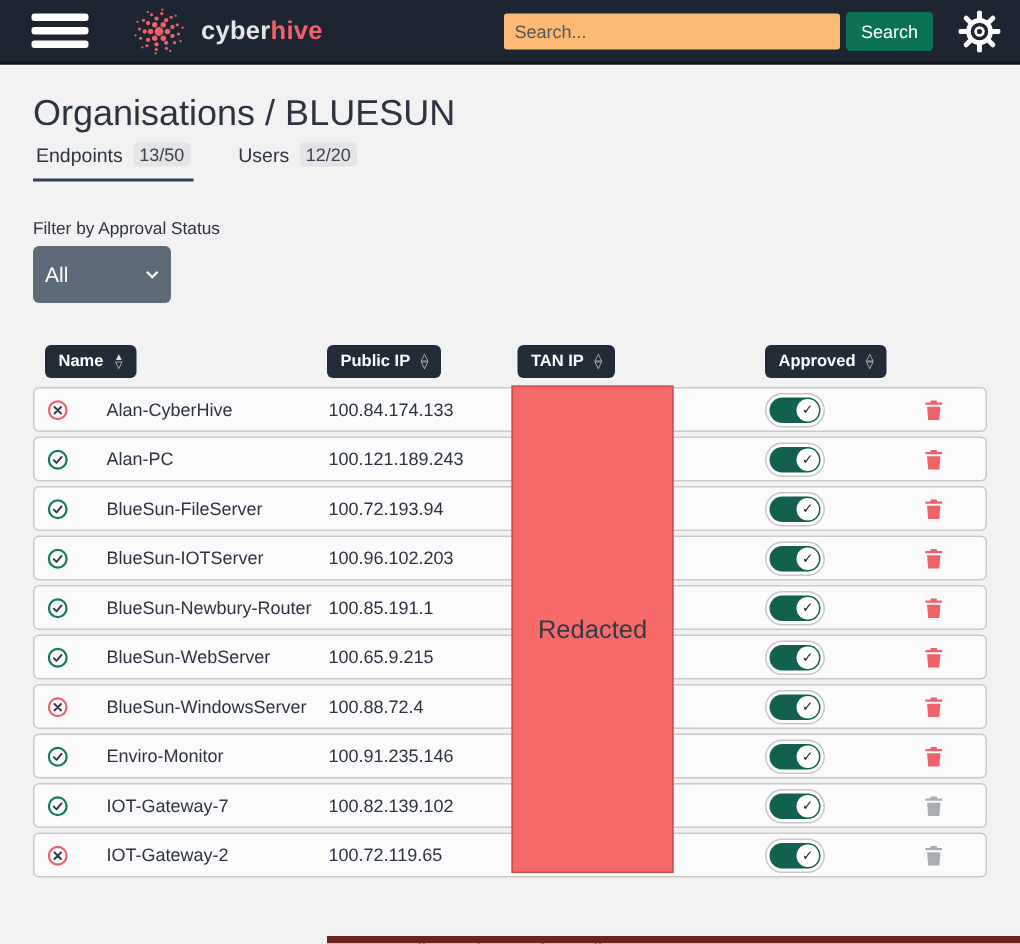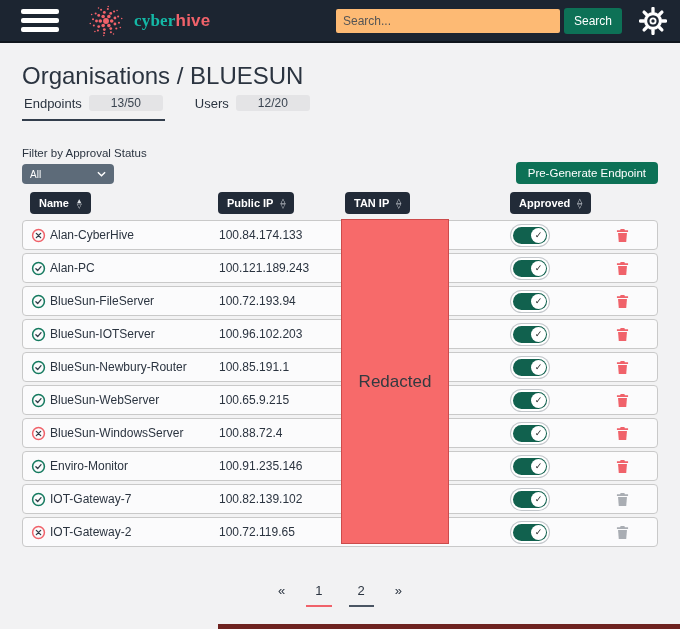--- a/index.html
+++ b/index.html
@@ -23,67 +23,67 @@
   
   .topbar{
     height:43px;background:var(--header-bg);display:flex;align-items:center;
     padding:0 13px;border-bottom:2px solid #10151d;
   }
   .hamburger{width:38px;display:flex;flex-direction:column;gap:4px;cursor:pointer;margin-left:8px;}
   .hamburger span{display:block;height:5px;background:#fff;border-radius:2px;}
   .brand{display:flex;align-items:center;gap:7px;margin-left:26px;cursor:pointer;}
   .logo-svg{width:42px;height:38px;fill:var(--accent-coral);}
   .brand-text{font-size:17px;font-weight:bold;letter-spacing:.2px;}
-  .brand-cyber{color:#14b8a6;font-family:Liberation Serif, serif;}
+  .brand-cyber{color:#e5e5e5;}
   .brand-hive{color:var(--accent-coral);}
   .topbar .spacer{flex:1;}
   .search-input{
     width:224px;height:24px;border:none;border-radius:2px;padding:0 7px;
     font-size:12px;font-family:inherit;color:#333;background:#fdba74;
   }
   .search-input::placeholder{color:#555;}
   .search-btn{
     margin-left:4px;height:26px;padding:0 10px;border:none;border-radius:3px;
     background:var(--accent-teal);color:#fff;font-size:12px;font-family:inherit;cursor:pointer;
   }
   .gear{width:28px;height:28px;margin-left:17px;cursor:pointer;flex:none;}
   
   .main{padding:0 22px;}
   .page-title{font-size:24px;font-weight:500;color:var(--dark-text);margin-top:19px;}
   .tabs{display:flex;gap:28px;margin-top:5px;}
   .tab{display:flex;align-items:center;font-size:13px;padding:0 2px 8px;cursor:pointer;border-bottom:2px solid transparent;}
   .tab.active{border-bottom-color:#333e4c;}
-  .tab-badge{background:#e4e4e6;border-radius:3px;padding:1px 22px;margin-left:7px;font-size:12px;color:#3a4450;}
+  .tab-badge{background:#e4e4e6;border-radius:3px;padding:1px 4px;margin-left:7px;font-size:12px;color:#3a4450;}
   .filter-wrap{margin-top:26px;position:relative;}
   .filter-label{font-size:11.5px;color:var(--dark-text);}
   .select{
-    margin-top:5px;width:92px;height:20px;background:var(--select-bg);border-radius:4px;
-    color:#fff;font-size:10px;display:flex;align-items:center;justify-content:space-between;
+    margin-top:5px;width:92px;height:38px;background:var(--select-bg);border-radius:4px;
+    color:#fff;font-size:14px;display:flex;align-items:center;justify-content:space-between;
     padding:0 8px;cursor:pointer;text-align:center;
   }
   .sel-caret{width:9px;height:6px;}
   .pregen-btn{
     position:absolute;right:0;bottom:0;height:22px;padding:0 12px;border:none;border-radius:4px;
     background:var(--accent-teal);color:#fff;font-size:11.5px;font-family:inherit;cursor:pointer;
   }
   
-  .thead{display:grid;grid-template-columns:188px 127px 165px 1fr;padding-left:8px;margin-top:8px;}
+  .thead{display:grid;grid-template-columns:188px 127px 165px 1fr;padding-left:8px;margin-top:28px;}
   .th-btn{
     display:inline-flex;align-items:center;gap:7px;background:var(--table-header-bg);
     color:#fff;border:none;border-radius:4px;padding:5px 9px;font-size:11px;font-weight:bold;
     font-family:inherit;cursor:pointer;justify-self:start;
   }
   .sort-icons{display:flex;flex-direction:column;align-items:center;font-size:6.5px;line-height:5.5px;color:#dfe3e7;}
   .tbody{position:relative;margin-top:6px;}
   .row{
     height:30px;margin-bottom:3px;background:#fbfbfc;border:1px solid #c9c9c9;border-radius:4px;
     display:grid;grid-template-columns:188px 127px 165px 1fr;align-items:center;
     padding-left:8px;font-size:12px;color:var(--dark-text);
   }
-  .cell-name{display:flex;align-items:center;gap:4px;overflow:hidden;white-space:nowrap;}
+  .cell-name{display:flex;align-items:center;gap:25px;overflow:hidden;white-space:nowrap;}
   .st-ic{width:15px;height:15px;flex:none;}
   .cell-approved{display:flex;align-items:center;justify-content:space-between;padding-right:28px;}
   .toggle{
     width:34px;height:17px;border-radius:9px;background:var(--toggle-teal);position:relative;
     display:inline-block;box-shadow:0 0 0 2px #fff,0 0 0 3px #c3c7cb;cursor:pointer;margin-left:2px;
   }
   .knob{
     position:absolute;top:1px;right:1px;width:15px;height:15px;border-radius:50%;background:#fff;
     display:flex;align-items:center;justify-content:center;font-size:9px;font-weight:bold;color:#222;
   }
@@ -191,21 +191,20 @@
     </div>
 
   <div class="filter-wrap">
     <div class="filter-label">Filter by Approval Status</div>
     <div class="select">
       <span>All</span>
       <svg class="sel-caret" viewBox="0 0 10 6">
         <path d="M1 1l4 4 4-4" fill="none" stroke="#fff" stroke-width="1.6"></path>
       </svg>
     </div>
-    <button class="pregen-btn">Pre-Generate Endpoint</button>
   </div>
 
   <div class="thead">
       <div><button class="th-btn">
           <span>Name</span>
           <span class="sort-icons">
             <span>▲</span>
             <span>▽</span>
           </span>
         </button></div>

